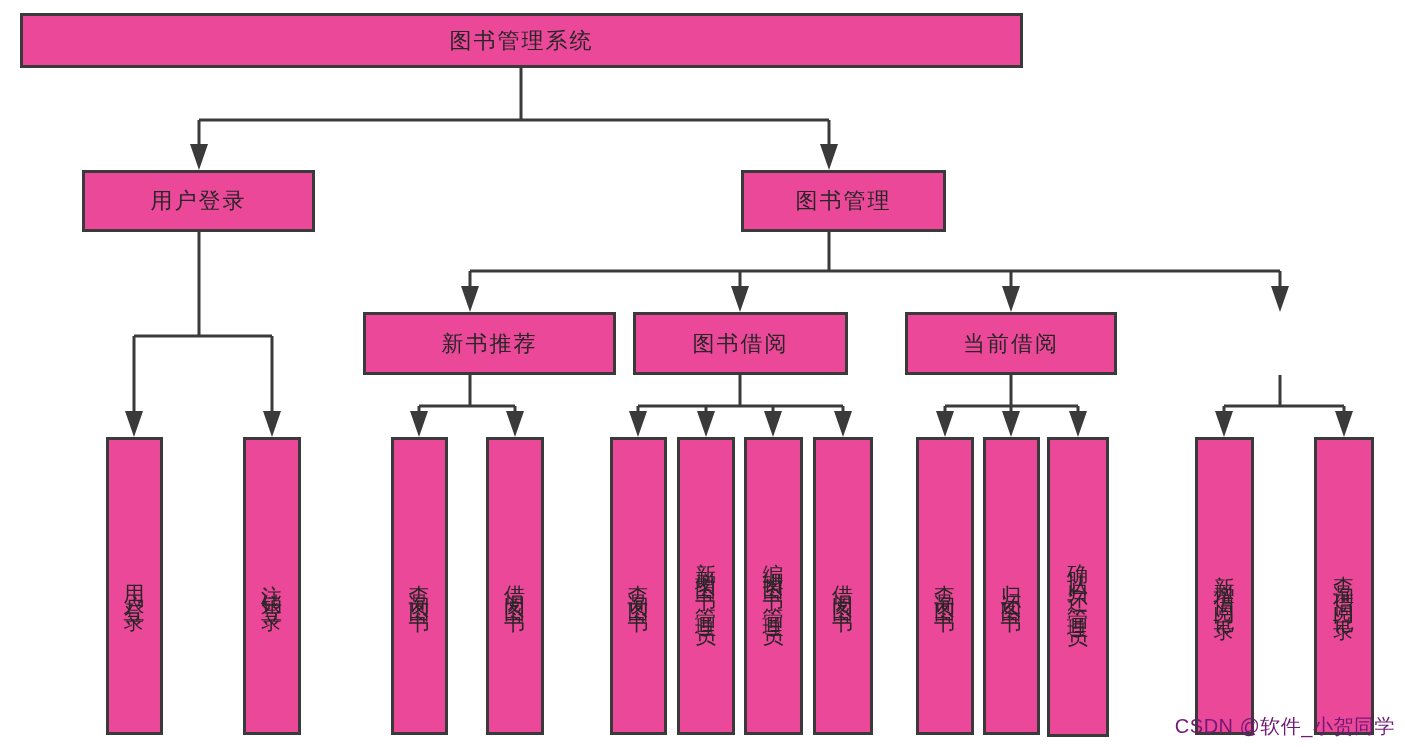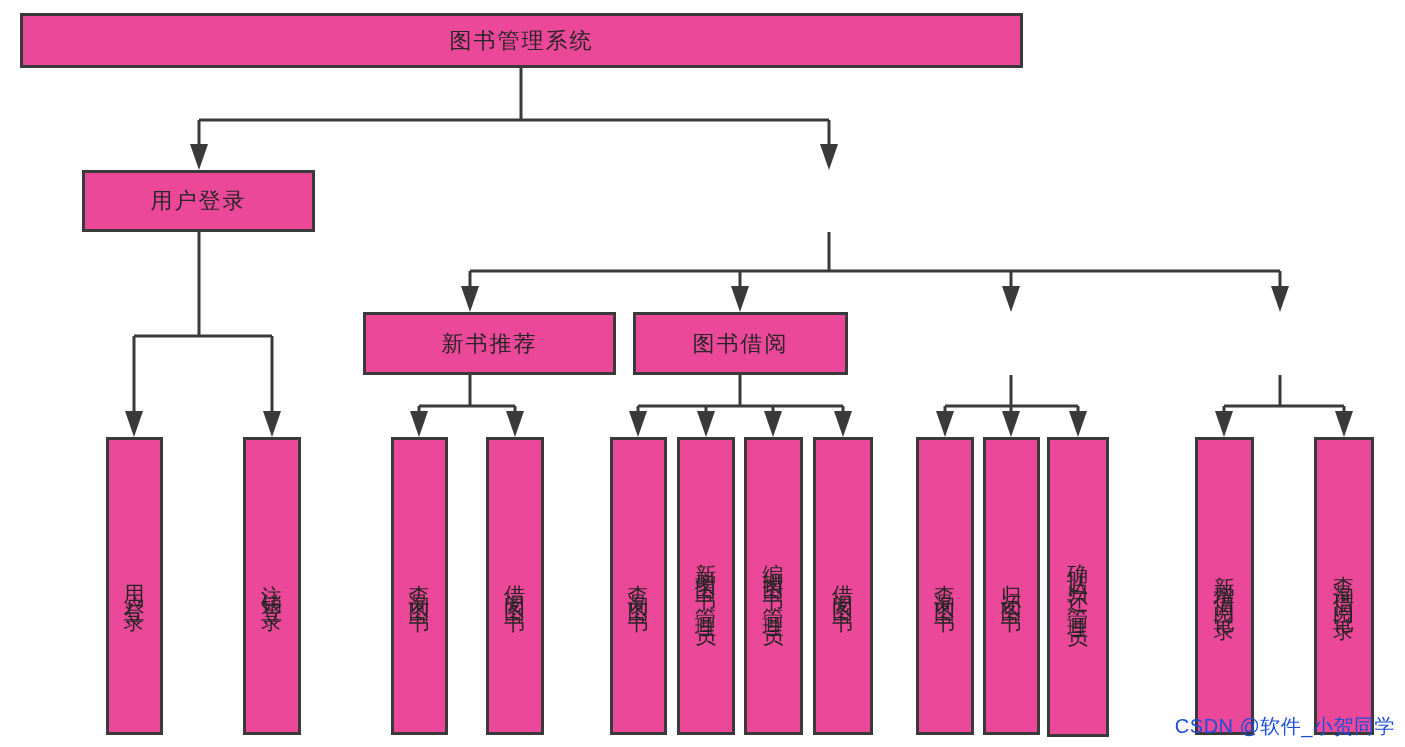--- a/index.html
+++ b/index.html
@@ -45,21 +45,21 @@
     color: #262626;
     letter-spacing: 9px;
     line-height: 1;
     white-space: nowrap;
   }
   .watermark {
     position: absolute;
     right: 10px;
     bottom: 7px;
     font-size: 20px;
-    color: #1d4ed8;
+    color: #701a75;
     letter-spacing: 0.5px;
     white-space: nowrap;
     z-index: 5;
   }
 </style>
 </head>
 <body>
 
 <div class="canvas">
 
@@ -96,26 +96,32 @@
     </g>
   </svg>
 
   <div class="box" style="left:20px; top:13px; width:1003px; height:55px;">
     <span class="label">图书管理系统</span>
   </div>
 
   <div class="box" style="left:82px; top:170px; width:233px; height:62px;">
     <span class="label">用户登录</span>
   </div>
+  <div class="box" style="left:741px; top:170px; width:205px; height:62px;">
+    <span class="label">图书管理</span>
+  </div>
 
   <div class="box" style="left:363px; top:312px; width:253px; height:63px;">
     <span class="label">新书推荐</span>
   </div>
   <div class="box" style="left:633px; top:312px; width:215px; height:63px;">
     <span class="label">图书借阅</span>
+  </div>
+  <div class="box" style="left:905px; top:312px; width:212px; height:63px;">
+    <span class="label">当前借阅</span>
   </div>
 
   <div class="box" style="left:106px; top:437px; width:57px; height:298px;">
     <span class="vlabel">用户登录</span>
   </div>
   <div class="box" style="left:243px; top:437px; width:58px; height:298px;">
     <span class="vlabel">注销登录</span>
   </div>
 
   <div class="box" style="left:391px; top:437px; width:57px; height:298px;">

